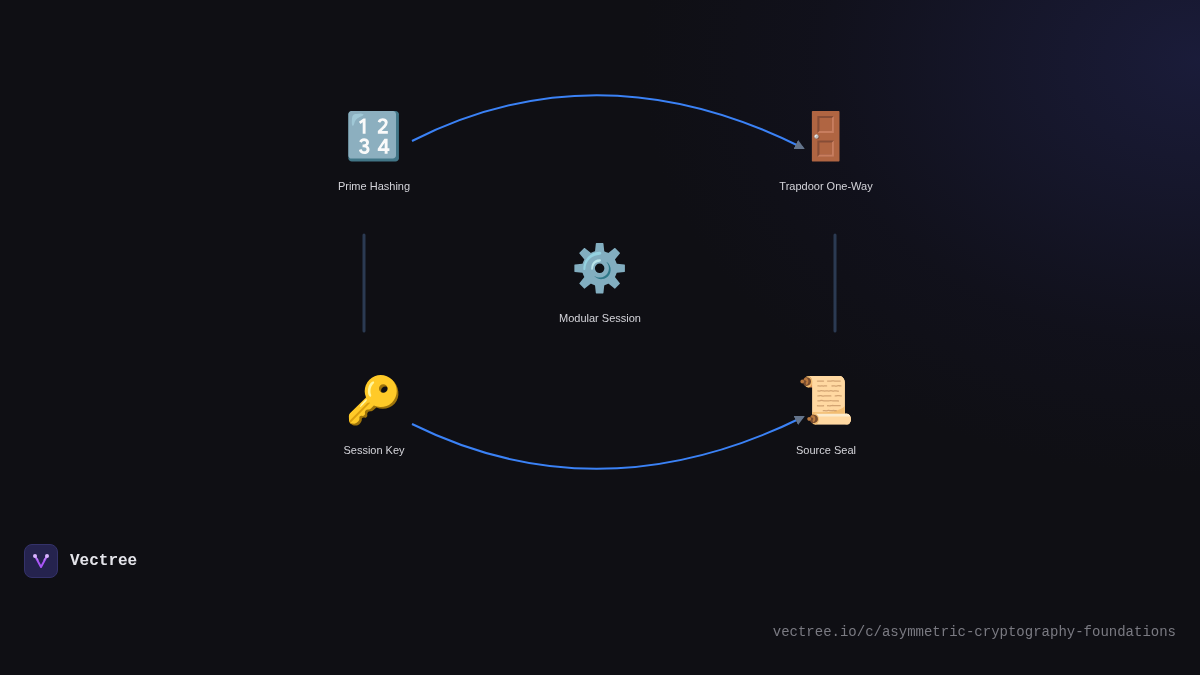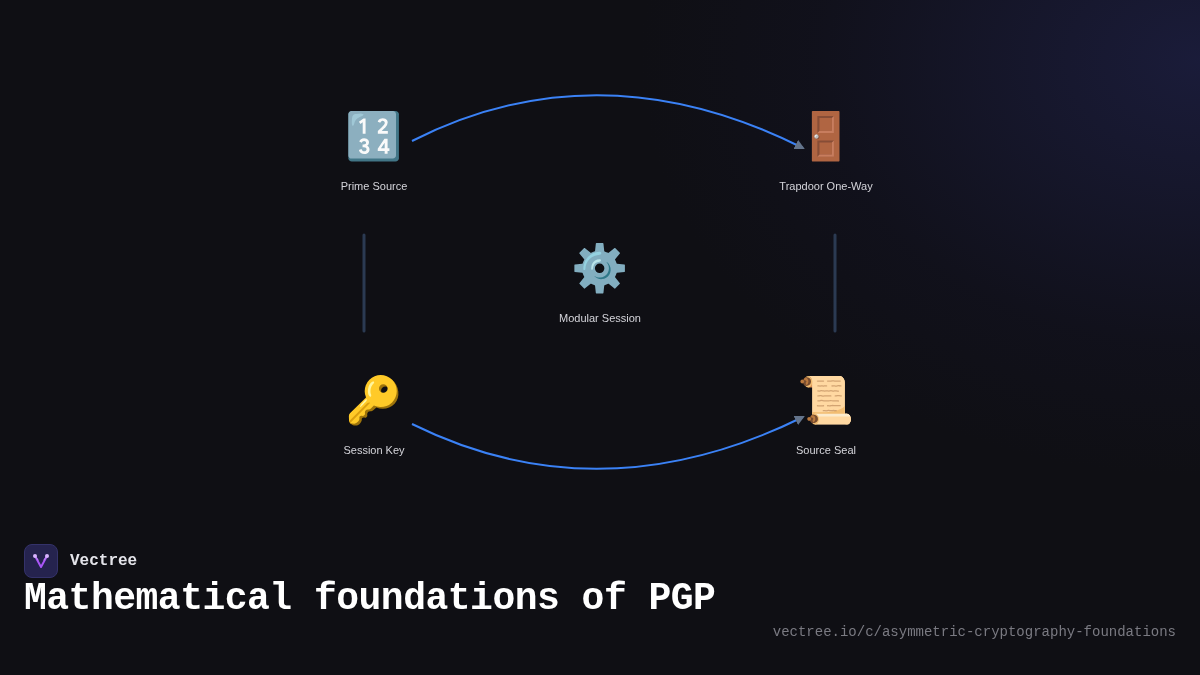--- a/index.html
+++ b/index.html
@@ -72,21 +72,21 @@
     </marker>
   </defs>
   <path d="M412,141 Q600,46 803,148" fill="none" stroke="#3b82f6" stroke-width="2" marker-end="url(#arrowhead)"></path>
   <path d="M412,424 Q600,517 803,417" fill="none" stroke="#3b82f6" stroke-width="2" marker-end="url(#arrowhead)"></path>
   <line x1="364" y1="235" x2="364" y2="331" stroke="#2b3a52" stroke-width="3" stroke-linecap="round"></line>
   <line x1="835" y1="235" x2="835" y2="331" stroke="#2b3a52" stroke-width="3" stroke-linecap="round"></line>
 </svg>
 
 <div class="node" style="left:304px; top:106px;">
   <div class="icon">🔢</div>
-  <div class="label">Prime Source</div>
+  <div class="label">Prime Hashing</div>
 </div>
 
 <div class="node" style="left:756px; top:106px;">
   <div class="icon">🚪</div>
   <div class="label">Trapdoor One-Way</div>
 </div>
 
 <div class="node" style="left:530px; top:238px;">
   <div class="icon">⚙️</div>
   <div class="label">Modular Session</div>
@@ -108,16 +108,15 @@
       <path d="M4,5 L10,16 L16,5" fill="none" stroke="#a855f7" stroke-width="2" stroke-linecap="round" stroke-linejoin="round"></path>
       <path d="M4,5 L7,9 M16,5 L13,9" fill="none" stroke="#c084fc" stroke-width="1.2" stroke-linecap="round"></path>
       <circle cx="4" cy="5" r="2" fill="#d8b4fe"></circle>
       <circle cx="16" cy="5" r="2" fill="#d8b4fe"></circle>
     </svg>
   </div>
   <div class="name">Vectree</div>
 </div>
 
 <div class="title">
-  <div>Mathematical foundations of PGP</div>
 </div>
 
 <div class="url">vectree.io/c/asymmetric-cryptography-foundations</div>
 
 </body></html>

